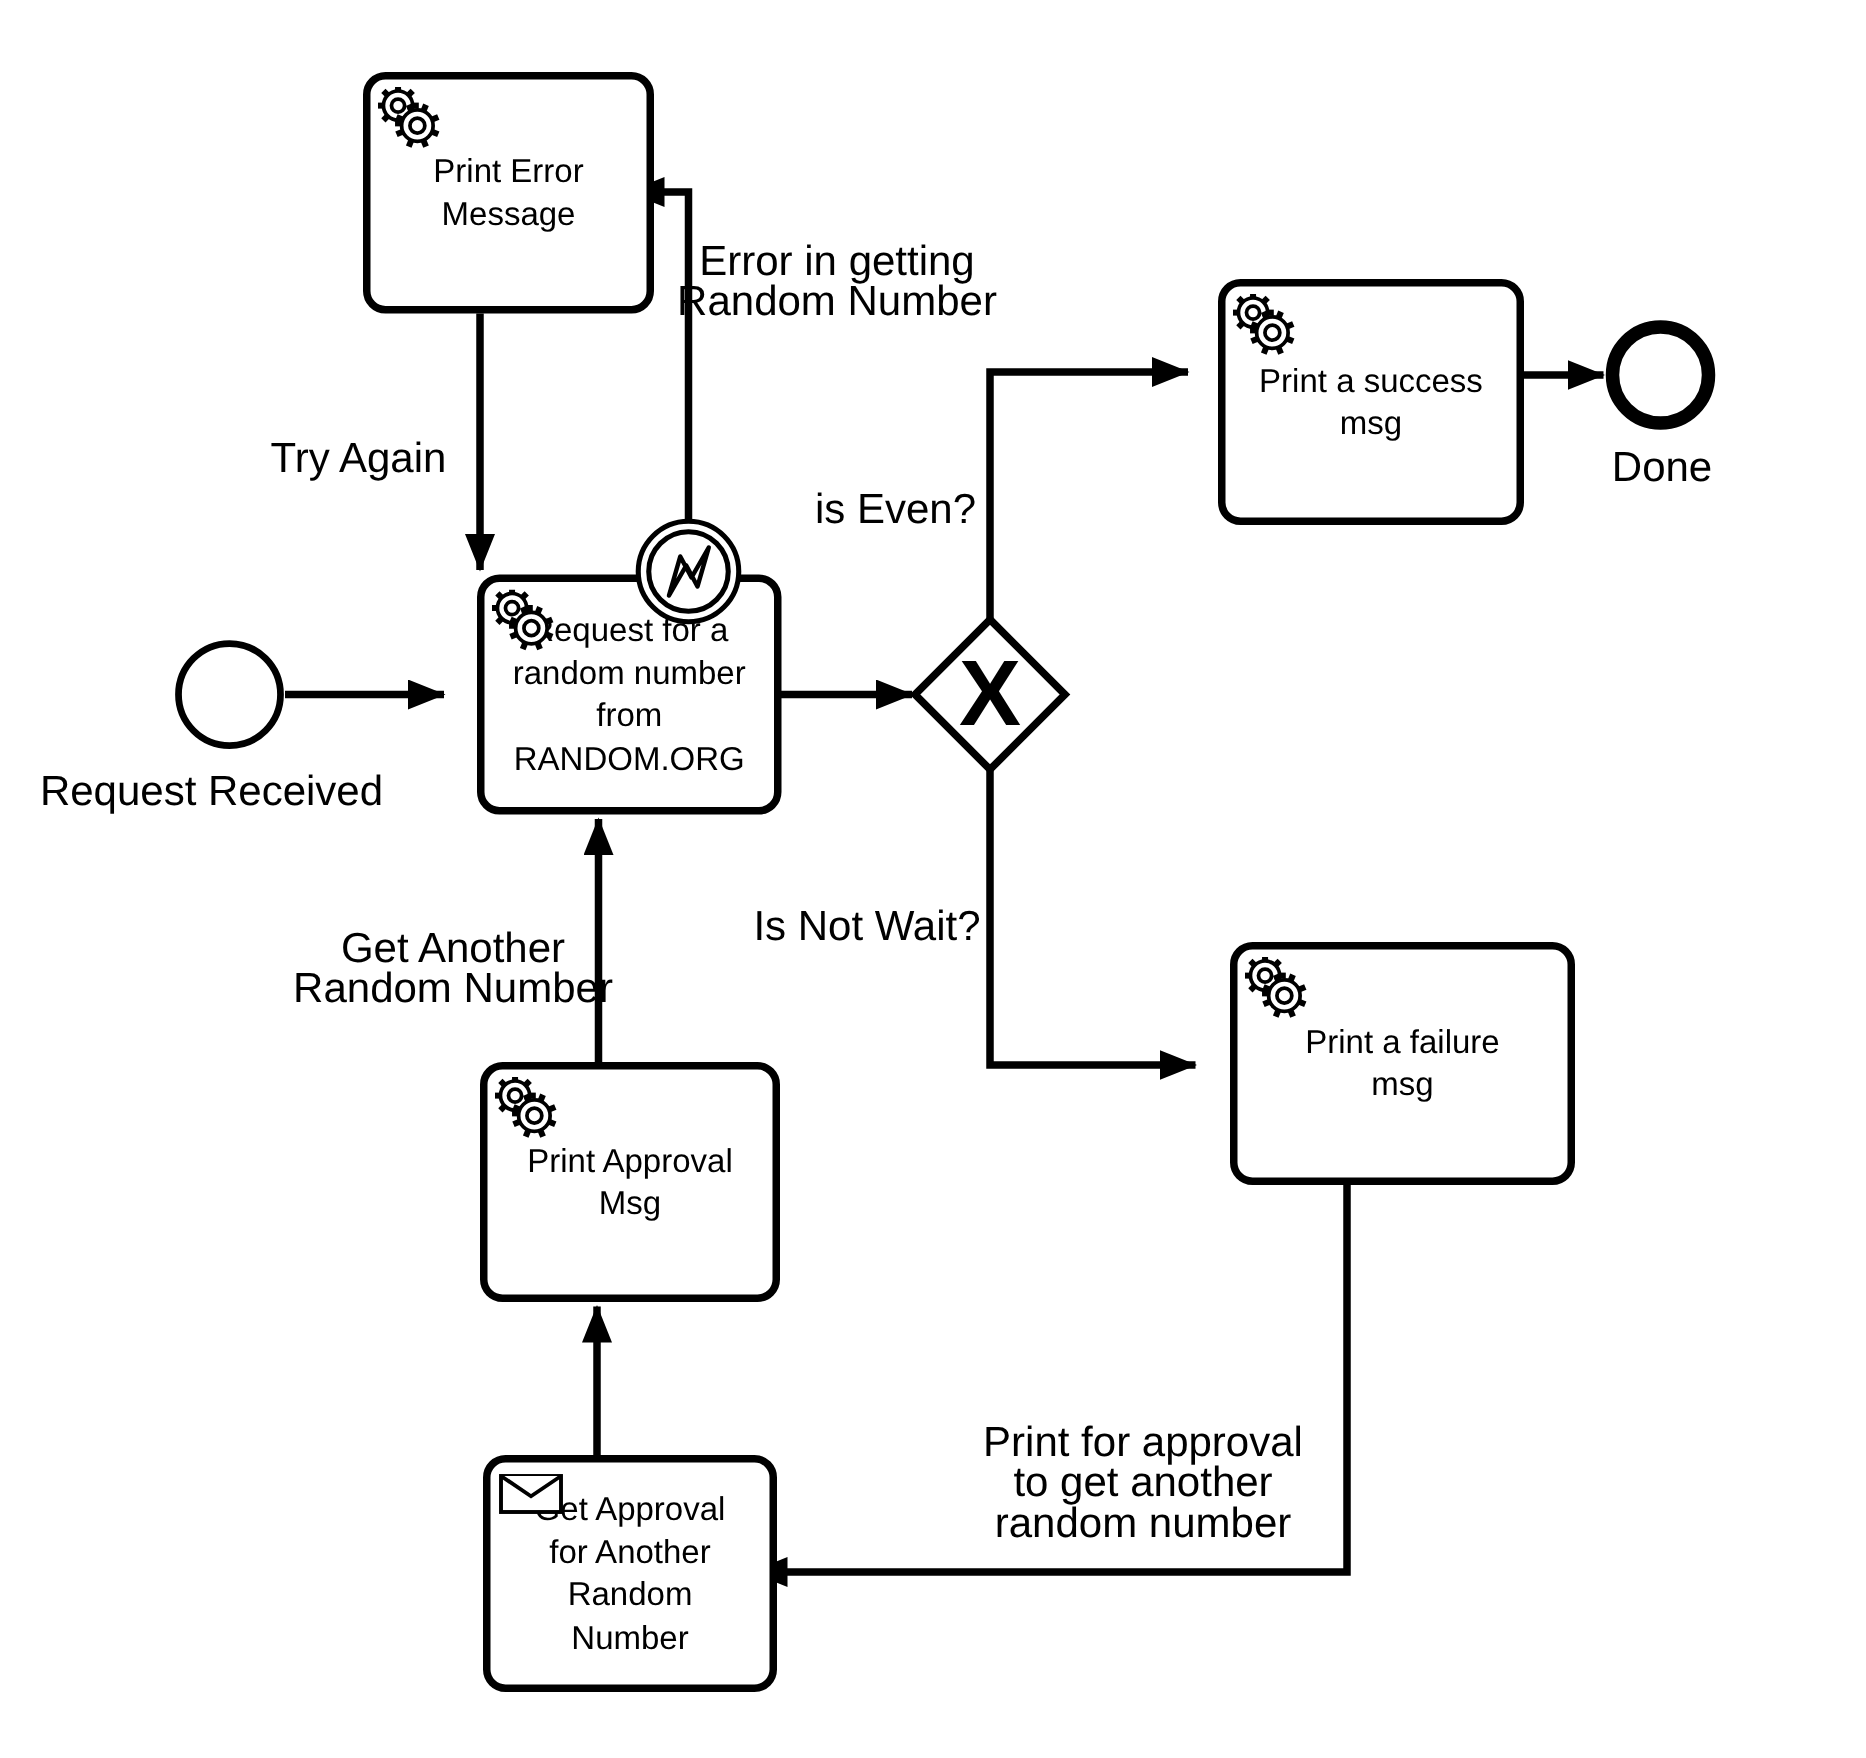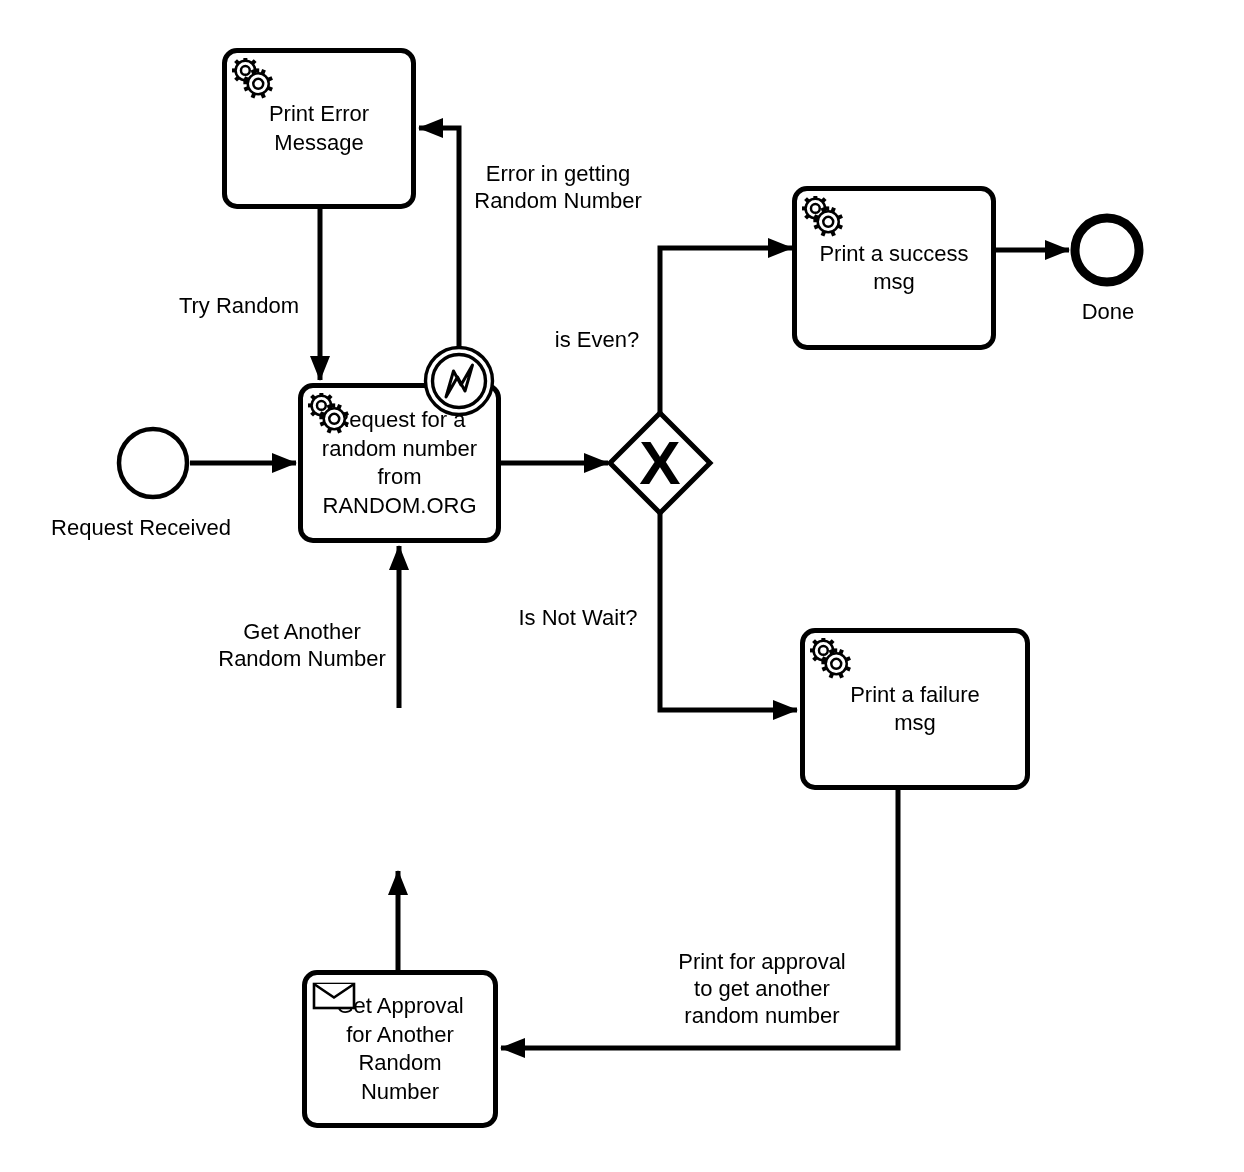--- a/index.html
+++ b/index.html
@@ -8,26 +8,26 @@
     font-family:"Liberation Sans",sans-serif;color:#000;overflow:hidden;
   }
   svg.layer{position:absolute;left:0;top:0;}
   .edges-layer{z-index:1;}
   .nodes-layer{z-index:3;}
   .task{
     position:absolute;box-sizing:border-box;background:#ffffff;
     border:5px solid #000;border-radius:15px;
     display:flex;align-items:center;justify-content:center;
     text-align:center;font-size:22px;line-height:28.5px;
-    white-space:pre-line;z-index:2;
+    white-space:pre-line;z-index:2;margin-left:20px;
   }
   .task-icon{position:absolute;left:5px;top:5px;}
   .flow-label{
     position:absolute;transform:translate(-50%,-50%);
-    text-align:center;font-size:22px;line-height:27px;
+    text-align:center;font-size:28px;line-height:27px;
     white-space:pre-line;z-index:4;
   }
   .gateway-x{
     position:absolute;left:610px;top:412px;width:100px;height:100px;
     display:flex;align-items:center;justify-content:center;
     font-size:62px;font-weight:bold;z-index:4;
   }
   .edge{stroke:#000;stroke-width:5;fill:none;}
   .shape{fill:#ffffff;stroke:#000;}
   .gear-body{fill:#ffffff;stroke:#000;stroke-width:2.6;}
@@ -123,20 +123,27 @@
   </div>
 
   <div class="task" style="left:800px;top:628px;width:230px;height:162px">
     <svg class="task-icon" width="42" height="42">
       <use href="#sym-gears"></use>
       </svg>
     <div>Print a failure
 msg</div>
   </div>
 
+  <div class="task" style="left:300px;top:708px;width:200px;height:160px">
+    <svg class="task-icon" width="42" height="42">
+      <use href="#sym-gears"></use>
+      </svg>
+    <div>Print Approval
+Msg</div>
+  </div>
 
   <div class="task" style="left:302px;top:970px;width:196px;height:158px">
     <svg class="task-icon" width="44" height="28" style="top:7px;left:5px">
       <use href="#sym-envelope"></use>
       </svg>
     <div>Get Approval
 for Another
 Random
 Number</div>
   </div>
@@ -149,21 +156,21 @@
       <circle cx="459" cy="381" r="33.5" class="shape" stroke-width="3.4"></circle>
       <circle cx="459" cy="381" r="26.5" fill="none" stroke="#000" stroke-width="3.4"></circle>
       <path d="M446,397 L453.5,371 L461,385 L472.5,365 L465,391 L457.5,377 Z" fill="#ffffff" stroke="#000" stroke-width="3" stroke-linejoin="round"></path>
     </g>
   </svg>
 
   <div class="gateway-x">X</div>
 
   <div class="flow-label" style="left:141px;top:527px">Request Received</div>
   <div class="flow-label" style="left:1108px;top:311px">Done</div>
-  <div class="flow-label" style="left:239px;top:305px">Try Random</div>
+  <div class="flow-label" style="left:239px;top:305px">Try Again</div>
   <div class="flow-label" style="left:558px;top:187px">Error in getting
 Random Number</div>
   <div class="flow-label" style="left:597px;top:339px">is Even?</div>
   <div class="flow-label" style="left:578px;top:617px">Is Not Wait?</div>
   <div class="flow-label" style="left:302px;top:645px">Get Another
 Random Number</div>
   <div class="flow-label" style="left:762px;top:988px">Print for approval
 to get another
 random number</div>
 

